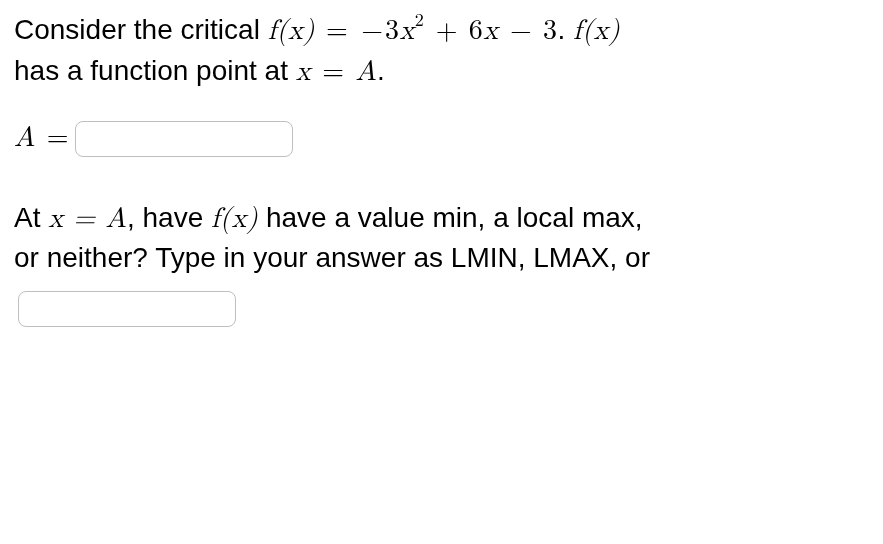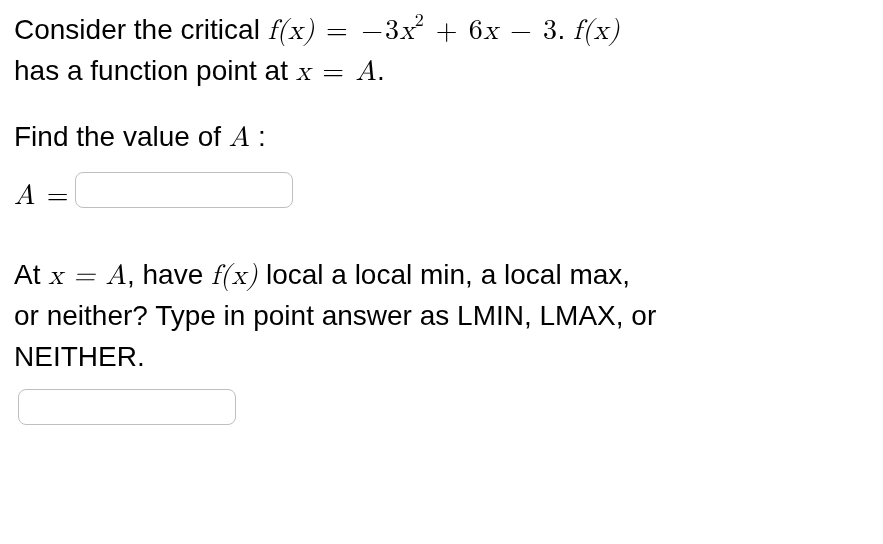--- a/index.html
+++ b/index.html
@@ -24,21 +24,20 @@
   }
   .answer-line {
     display: flex;
     align-items: center;
     margin-top: 2px;
   }
   .math {
     font-family: "Latin Modern Math", "STIX Two Math", "Cambria Math", Georgia, "Times New Roman", serif;
     font-style: italic;
     letter-spacing: 0.5px;
-    margin-top: 15px;
   }
   .math .op {
     font-style: normal;
     letter-spacing: 0;
     padding: 0 2px;
   }
   .math .num {
     font-style: normal;
   }
   .math sup {
@@ -66,33 +65,29 @@
 <body>
 
 <div class="page">
 
   <div class="para">
     <span>Consider the critical </span><span class="math"><span>f(x)</span><span class="op"> = </span><span class="op">−</span><span class="num">3</span><span>x</span><sup>2</sup><span class="op"> + </span><span class="num">6</span><span>x</span><span class="op"> − </span><span class="num">3</span></span><span>. </span><span class="math">f(x)</span><br>
     <span>has a function point at </span><span class="math"><span>x</span><span class="op"> = </span><span>A</span></span><span>.</span>
   </div>
 
   <div class="para">
-    <div class="prompt-line">
-      <span>Find the value of </span><span class="math">A</span><span> :</span>
-    </div>
     <div class="answer-line">
       <span class="math"><span>A</span><span class="op"> =</span></span>
       <input type="text" class="answer-box" style="">
     </div>
   </div>
 
   <div class="gap-medium"></div>
 
   <div class="para" style="margin-bottom:8px;">
-    <span>At </span><span class="math">x</span><span class="math op"> = </span><span class="math">A</span><span>, </span><span>have </span><span class="math">f(x)</span><span> local a local min, a local max,</span><br>
-    <span>or neither? Type in point answer as LMIN, LMAX, or</span><br>
-    <span>NEITHER.</span>
+    <span>At </span><span class="math">x</span><span class="math op"> = </span><span class="math">A</span><span>, </span><span>have </span><span class="math">f(x)</span><span> have a value min, a local max,</span><br>
+    <span>or neither? Type in your answer as LMIN, LMAX, or</span><br>
   </div>
   <div>
     <input type="text" class="answer-box" style="">
   </div>
 
 </div>
 
 </body></html>

